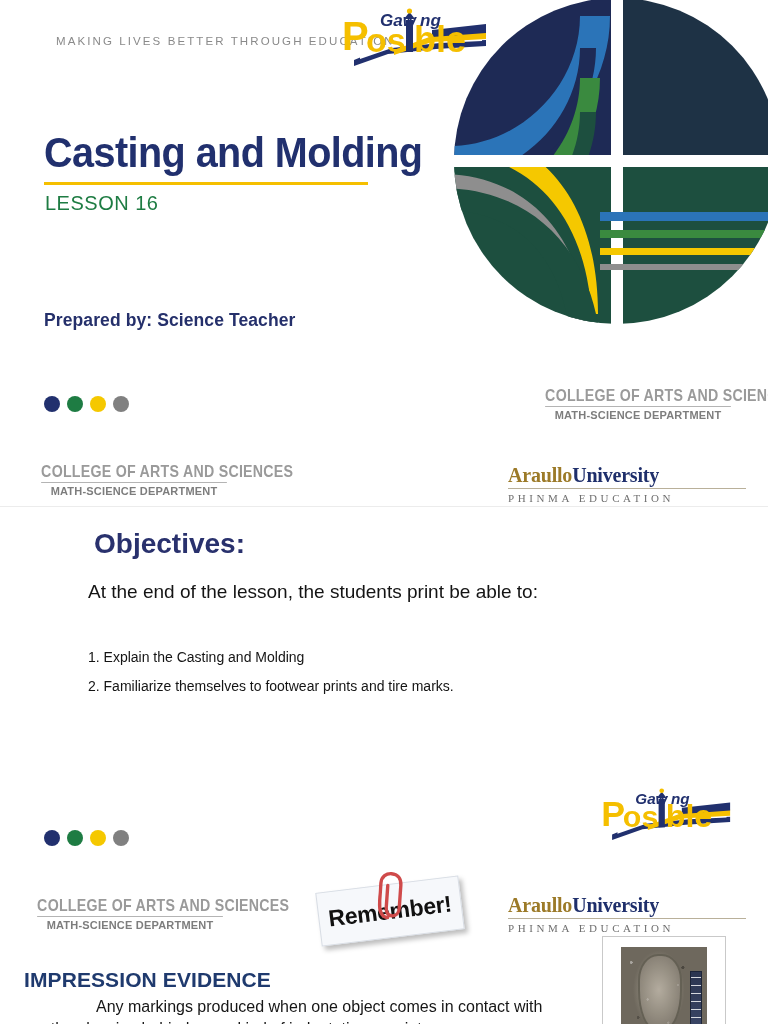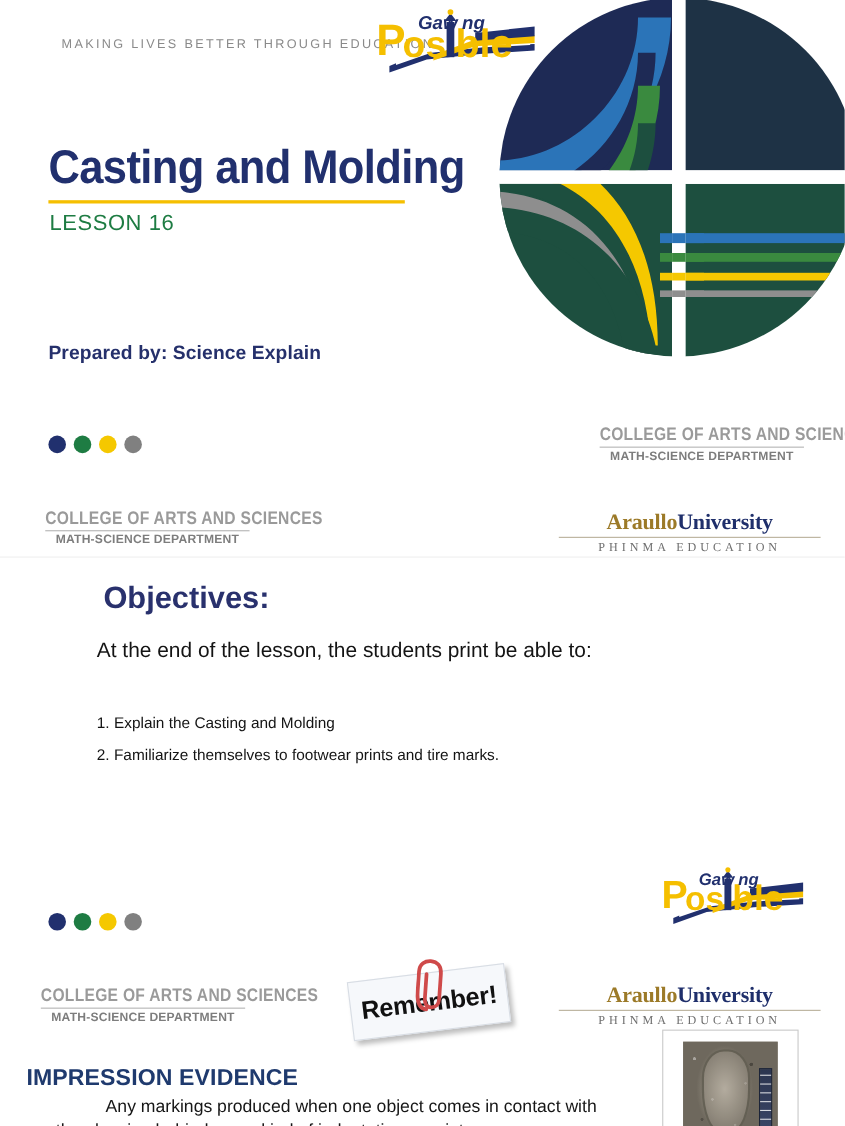--- a/index.html
+++ b/index.html
@@ -121,21 +121,21 @@
     font-family: Liberation Sans, sans-serif;
     font-size: 11px;
     font-weight: bold;
     color: #7d7d7d;
     letter-spacing: 0.2px;
     margin-top: 2px;
     white-space: nowrap;
   }
 
   
-  .au-logo { position: absolute; text-align: center; }
+  .au-logo { position: absolute; }
   #au-logo-mid    { left: 508px; top: 464px; width: 238px; }
   #au-logo-bottom { left: 508px; top: 894px; width: 238px; }
   .au-wordmark {
     font-family: "Liberation Serif", serif;
     font-size: 20px;
     font-weight: bold;
     letter-spacing: -0.2px;
     white-space: nowrap;
     border-bottom: 1.2px solid #b9b09a;
     padding-bottom: 1px;
@@ -356,21 +356,21 @@
       <rect x="159" y="216" width="12" height="9" fill="#2b74b8"></rect>
       <rect x="159" y="234" width="12" height="8" fill="#3a8a3f"></rect>
       <rect x="159" y="252" width="12" height="7" fill="#f5c800"></rect>
       <rect x="159" y="268" width="12" height="6" fill="#8e8e8e"></rect>
     </g>
   </svg>
 
   <div class="deck-title">Casting and Molding</div>
   <div class="title-rule"></div>
   <div class="lesson-label">LESSON 16</div>
-  <div class="prepared-by">Prepared by: Science Explain</div>
+  <div class="prepared-by">Prepared by: Science Teacher</div>
 
   <div class="dot-row" id="dot-row-one">
     <span class="dot" style="background:#21306e"></span>
     <span class="dot" style="background:#1e7c43"></span>
     <span class="dot" style="background:#f5c800"></span>
     <span class="dot" style="background:#808080"></span>
   </div>
 
   <div class="cas-logo" id="cas-logo-top-right">
     <div class="cas-line1">COLLEGE OF ARTS AND SCIENCES</div>

